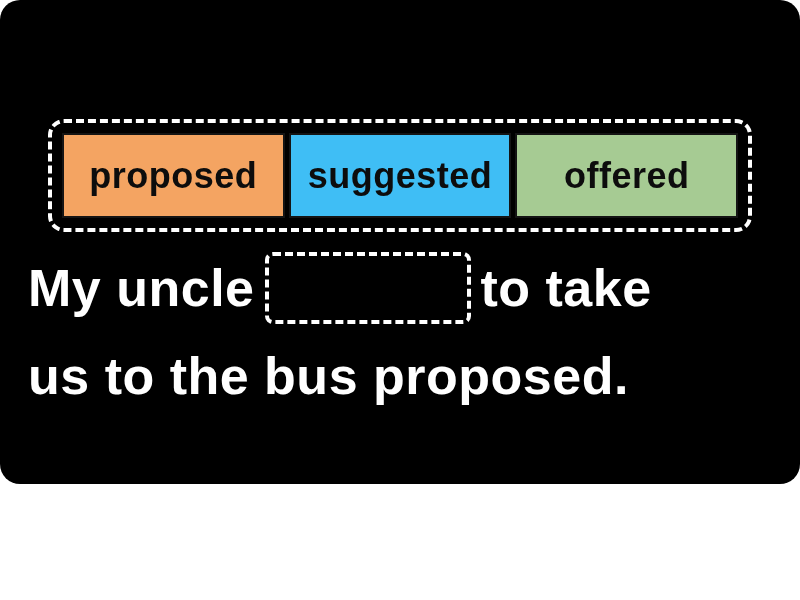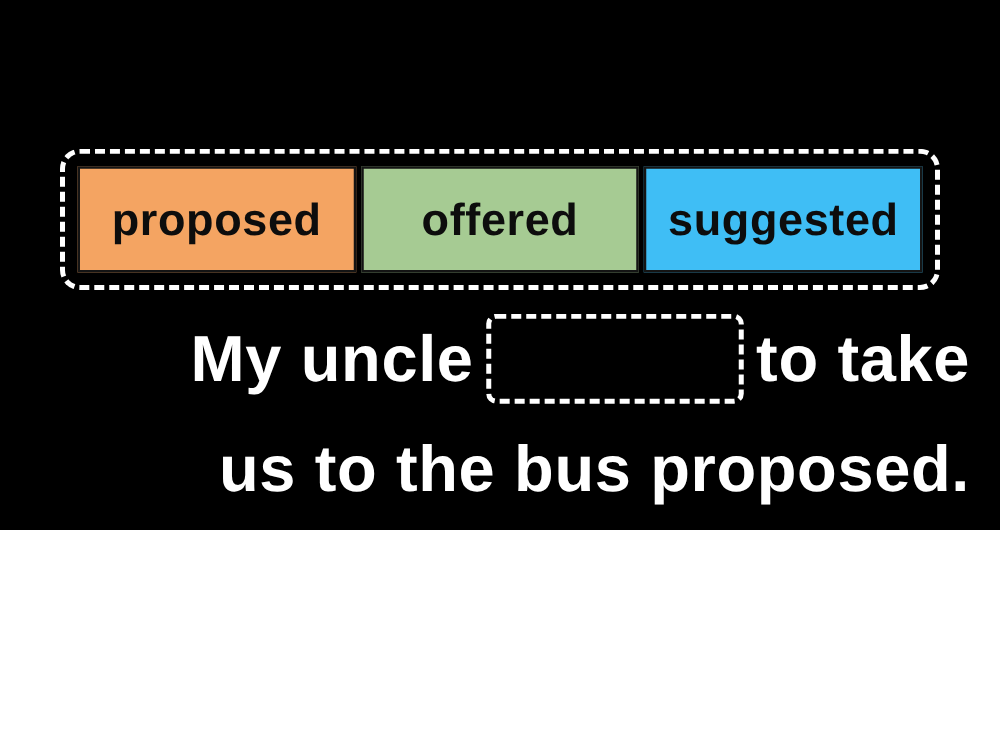--- a/index.html
+++ b/index.html
@@ -6,22 +6,23 @@
     margin: 0;
     padding: 0;
     width: 800px;
     height: 600px;
     overflow: hidden;
     font-family: "Liberation Sans", sans-serif;
   }
   .stage {
     position: relative;
     width: 800px;
-    height: 424px;
+    height: 484px;
     background: #000000;
+    border-radius: 20px;
   }
   .word-bank {
     position: absolute;
     left: 48px;
     top: 119px;
     width: 704px;
     height: 113px;
     box-sizing: border-box;
     border: 4px dashed #ffffff;
     border-radius: 16px;
@@ -48,21 +49,20 @@
     left: 28px;
     top: 244px;
     width: 748px;
     margin: 0;
     color: #ffffff;
     font-size: 52px;
     font-weight: 700;
     line-height: 88px;
     letter-spacing: 0.5px;
     white-space: nowrap;
-    text-align: right;
   }
   .blank {
     display: inline-block;
     width: 198px;
     height: 64px;
     box-sizing: content-box;
     border: 4px dashed #ffffff;
     border-radius: 8px;
     vertical-align: middle;
     margin: 0 10px;
@@ -70,22 +70,22 @@
     top: -4px;
   }
 </style>
 </head>
 <body>
 
 <div class="stage" style="background-color: rgb(0, 0, 0);">
 
   <div class="word-bank">
     <div class="chip" style="background-color: rgb(244, 164, 98);">proposed</div>
+    <div class="chip" style="background-color: rgb(63, 190, 245);">suggested</div>
     <div class="chip" style="background-color: rgb(166, 203, 147);">offered</div>
-    <div class="chip" style="background-color: rgb(63, 190, 245);">suggested</div>
   </div>
 
   <p class="sentence">
     <span>My uncle</span><span class="blank"></span><span>to take</span>
     <br>
     <span>us to the bus proposed.</span>
   </p>
 
 </div>
 

